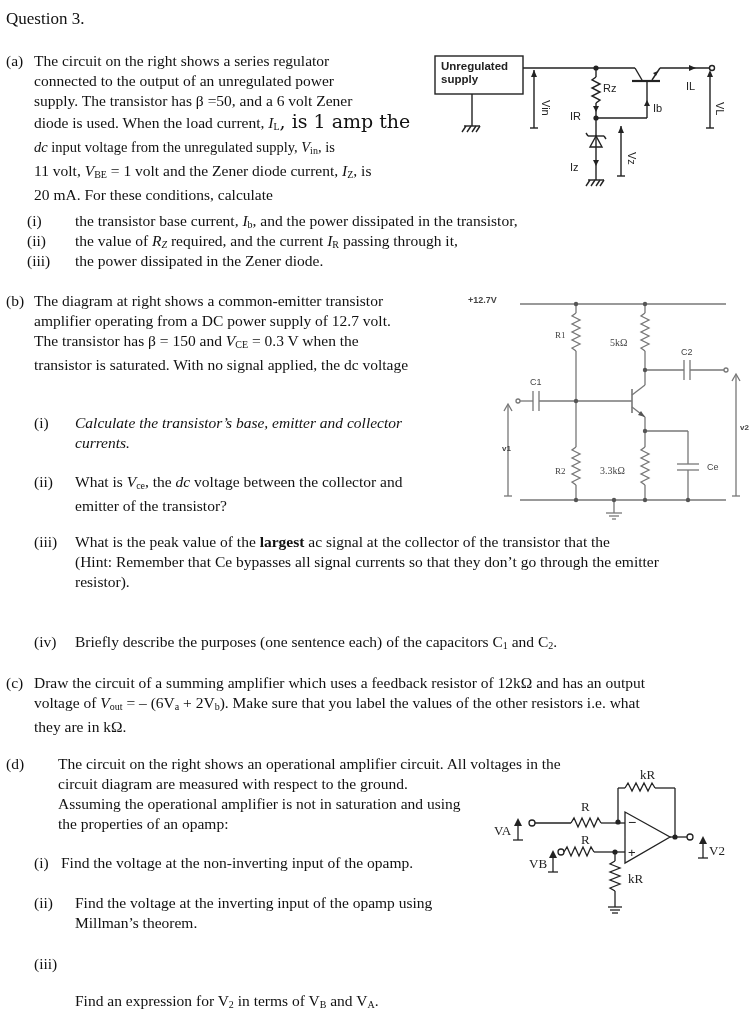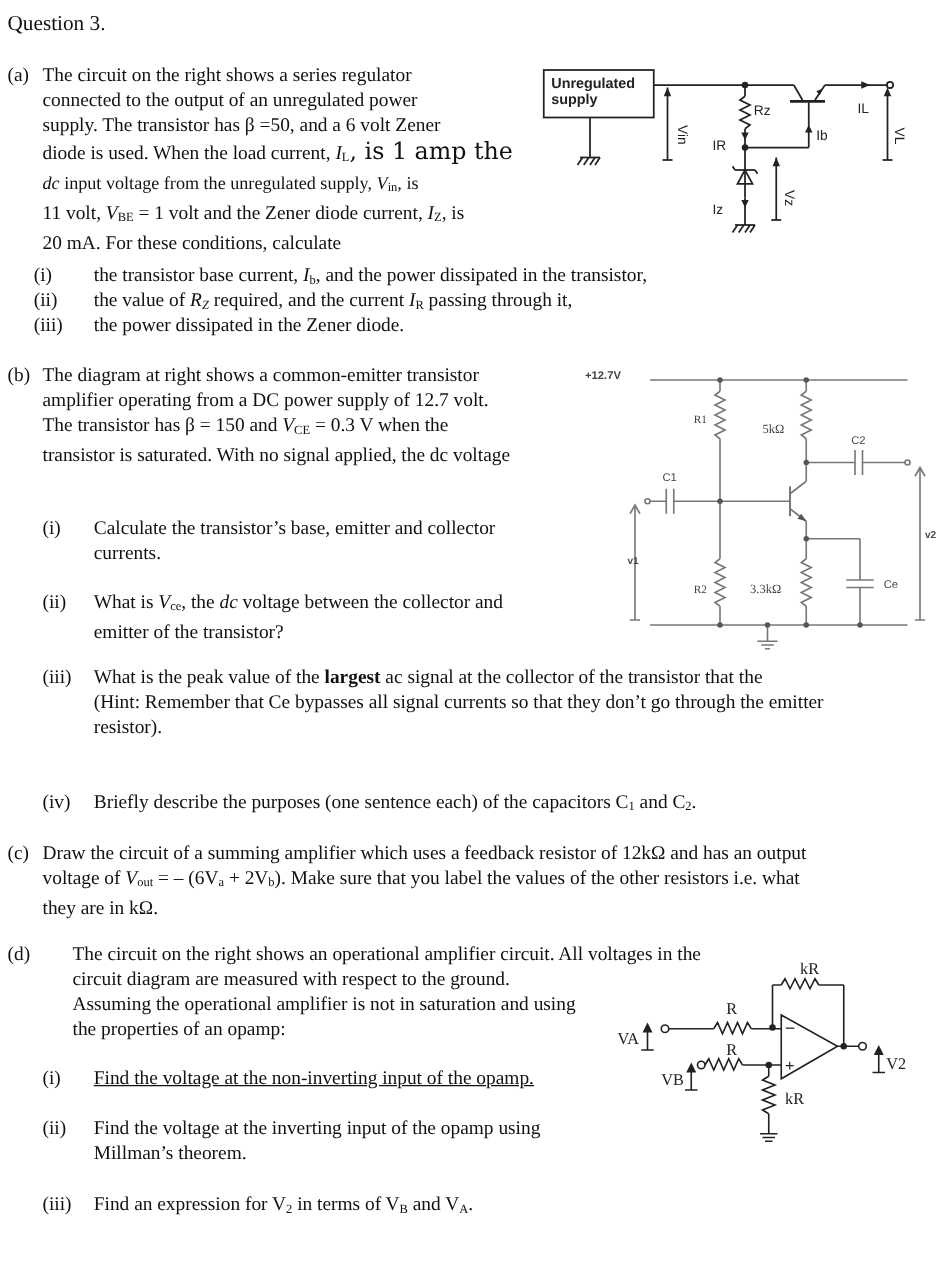--- a/index.html
+++ b/index.html
@@ -121,21 +121,21 @@
 <div class="abs" style="left:6px; top:291px;">(b)</div>
 <div class="abs" style="left:34px; top:291px;">
   <div class="line">The diagram at right shows a common-emitter transistor</div>
   <div class="line">amplifier operating from a DC power supply of 12.7 volt.</div>
   <div class="line"><span>The transistor has  β = 150 and </span><i>V</i><span class="sub">CE</span><span> = 0.3 V when the</span></div>
   <div class="line">transistor is saturated. With no signal applied, the dc voltage</div>
 </div>
 
 <div class="abs" style="left:34px; top:413px; width:420px;">
   <span style="position:absolute;left:0;">(i)</span>
-  <div style="position:absolute;left:41px;white-space:nowrap;">
+  <div style="position:absolute;left:41px;white-space:nowrap;font-style:italic;">
     <div>Calculate the transistor’s base, emitter and collector</div>
     <div>currents.</div>
   </div>
 </div>
 
 <div class="abs" style="left:34px; top:472px; width:420px;">
   <span style="position:absolute;left:0;">(ii)</span>
   <div style="position:absolute;left:41px;white-space:nowrap;">
     <div><span>What is </span><i>V</i><span class="sub">ce</span><span>, the </span><i>dc</i><span> voltage between the collector and</span></div>
     <div>emitter of the transistor?</div>
@@ -250,32 +250,32 @@
 <div class="abs" style="left:6px; top:754px;">(d)</div>
 <div class="abs" style="left:34px; top:754px;margin-left:24px;">
   <div class="line">The circuit on the right shows an operational amplifier circuit. All voltages in the</div>
   <div class="line">circuit diagram are measured with respect to the ground.</div>
   <div class="line">Assuming the operational amplifier is not in saturation and using</div>
   <div class="line">the properties of an opamp:</div>
 </div>
 
 <div class="abs" style="left:34px; top:853px; width:450px;">
   <span style="position:absolute;left:0;">(i)</span>
-  <span style="position:absolute;left:41px;white-space:nowrap;text-decoration:underline;">Find the voltage at the non-inverting input of the opamp.</span>
+  <span style="position:absolute;left:27px;white-space:nowrap;">Find the voltage at the non-inverting input of the opamp.</span>
 </div>
 <div class="abs" style="left:34px; top:893px; width:450px;">
   <span style="position:absolute;left:0;">(ii)</span>
   <div style="position:absolute;left:41px;white-space:nowrap;">
     <div>Find the voltage at the inverting input of the opamp using</div>
     <div>Millman’s theorem.</div>
   </div>
 </div>
 <div class="abs" style="left:34px; top:954px; width:450px;">
   <span style="position:absolute;left:0;">(iii)</span>
-  <span style="position:absolute;left:41px;white-space:nowrap;"><span>Find an expression for V</span><span class="sub">2</span><span> in terms of V</span><span class="sub">B</span><span> and V</span><span class="sub">A</span><span>.</span></span>
+  <span style="position:absolute;left:41px;white-space:nowrap;margin-top:37px;"><span>Find an expression for V</span><span class="sub">2</span><span> in terms of V</span><span class="sub">B</span><span> and V</span><span class="sub">A</span><span>.</span></span>
 </div>
 
 <svg class="abs" style="left:485px; top:755px;" width="267" height="170" viewBox="0 0 267 170">
   <g stroke="#222" stroke-width="1.3" fill="none">
 
     <line x1="133" y1="67" x2="133" y2="33"></line>
     <line x1="133" y1="33" x2="140" y2="33"></line>
     <polyline points="140,33 143,28 147,36 151,28 155,36 159,28 163,36 167,28 170,33"></polyline>
     <line x1="170" y1="33" x2="190" y2="33"></line>
     <line x1="190" y1="33" x2="190" y2="82"></line>

